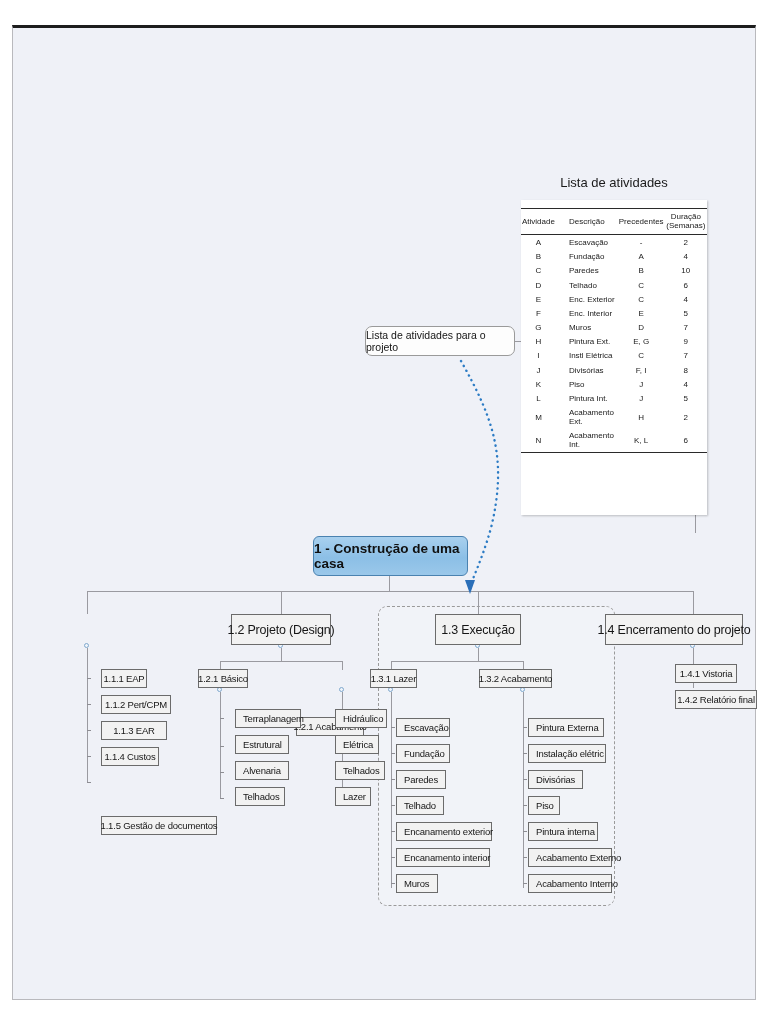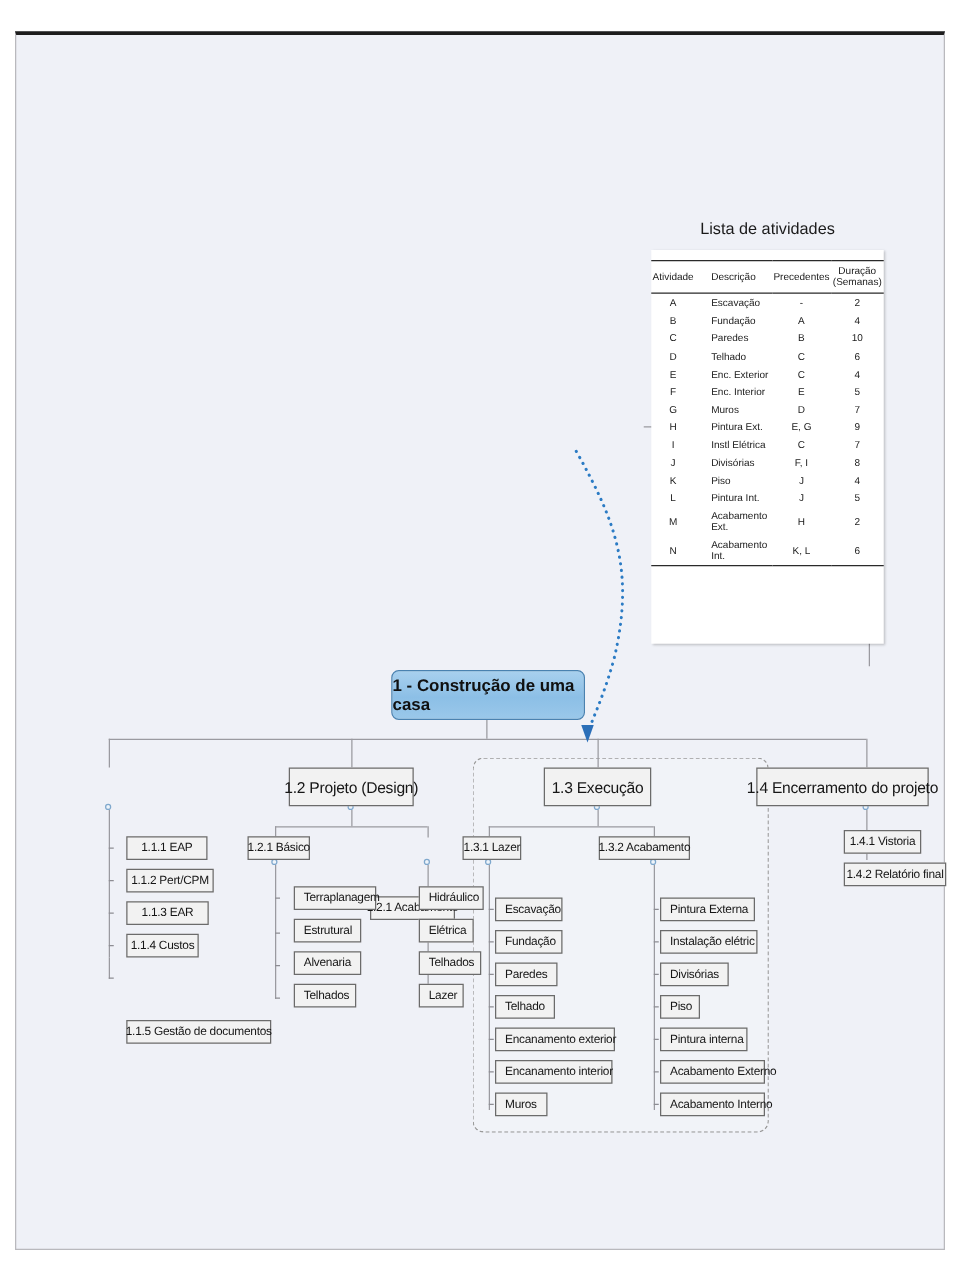--- a/index.html
+++ b/index.html
@@ -171,22 +171,23 @@
   <div class="ln lnv" style="left:682px;top:313px;height:192px;"></div>
   <div class="ln lnh" style="left:502px;top:313px;width:180px;"></div>
 
   <svg class="arrow-svg" viewBox="0 0 744 975">
     <path d="M 448 333 C 480 390, 495 430, 478 500 C 468 535, 460 548, 457 560" fill="none" stroke="#2b7bc4" stroke-width="2.4" stroke-linecap="round" stroke-dasharray="0.2 5.2"></path>
     <path d="M 452 552 L 457 566 L 462 552 Z" fill="#2b6fb8"></path>
   </svg>
 
   <div class="root">1 - Construção de uma casa</div>
 
-
-  <div class="node lvl3" style="left:88px;top:641px;width:65px;">1.1.1 EAP</div>
+  <div class="callout">Lista de atividades para o projeto</div>
+
+  <div class="node lvl3" style="left:88px;top:641px;width:46px;">1.1.1 EAP</div>
   <div class="node lvl3" style="left:88px;top:667px;width:70px;">1.1.2 Pert/CPM</div>
   <div class="node lvl3" style="left:88px;top:693px;width:66px;">1.1.3 EAR</div>
   <div class="node lvl3" style="left:88px;top:719px;width:58px;">1.1.4 Custos</div>
   <div class="node lvl3" style="left:88px;top:745px;width:116px;margin-top:43px;">1.1.5 Gestão de documentos</div>
 
   <div class="node lvl2" style="left:218px;top:586px;width:100px;">1.2 Projeto (Design)</div>
   <div class="node lvl3" style="left:185px;top:641px;width:50px;">1.2.1 Básico</div>
   <div class="node lvl3" style="left:283px;top:641px;width:68px;margin-top:48px;">1.2.1 Acabamento</div>
 
   <div class="node leaf" style="left:222px;top:681px;width:66px;">

